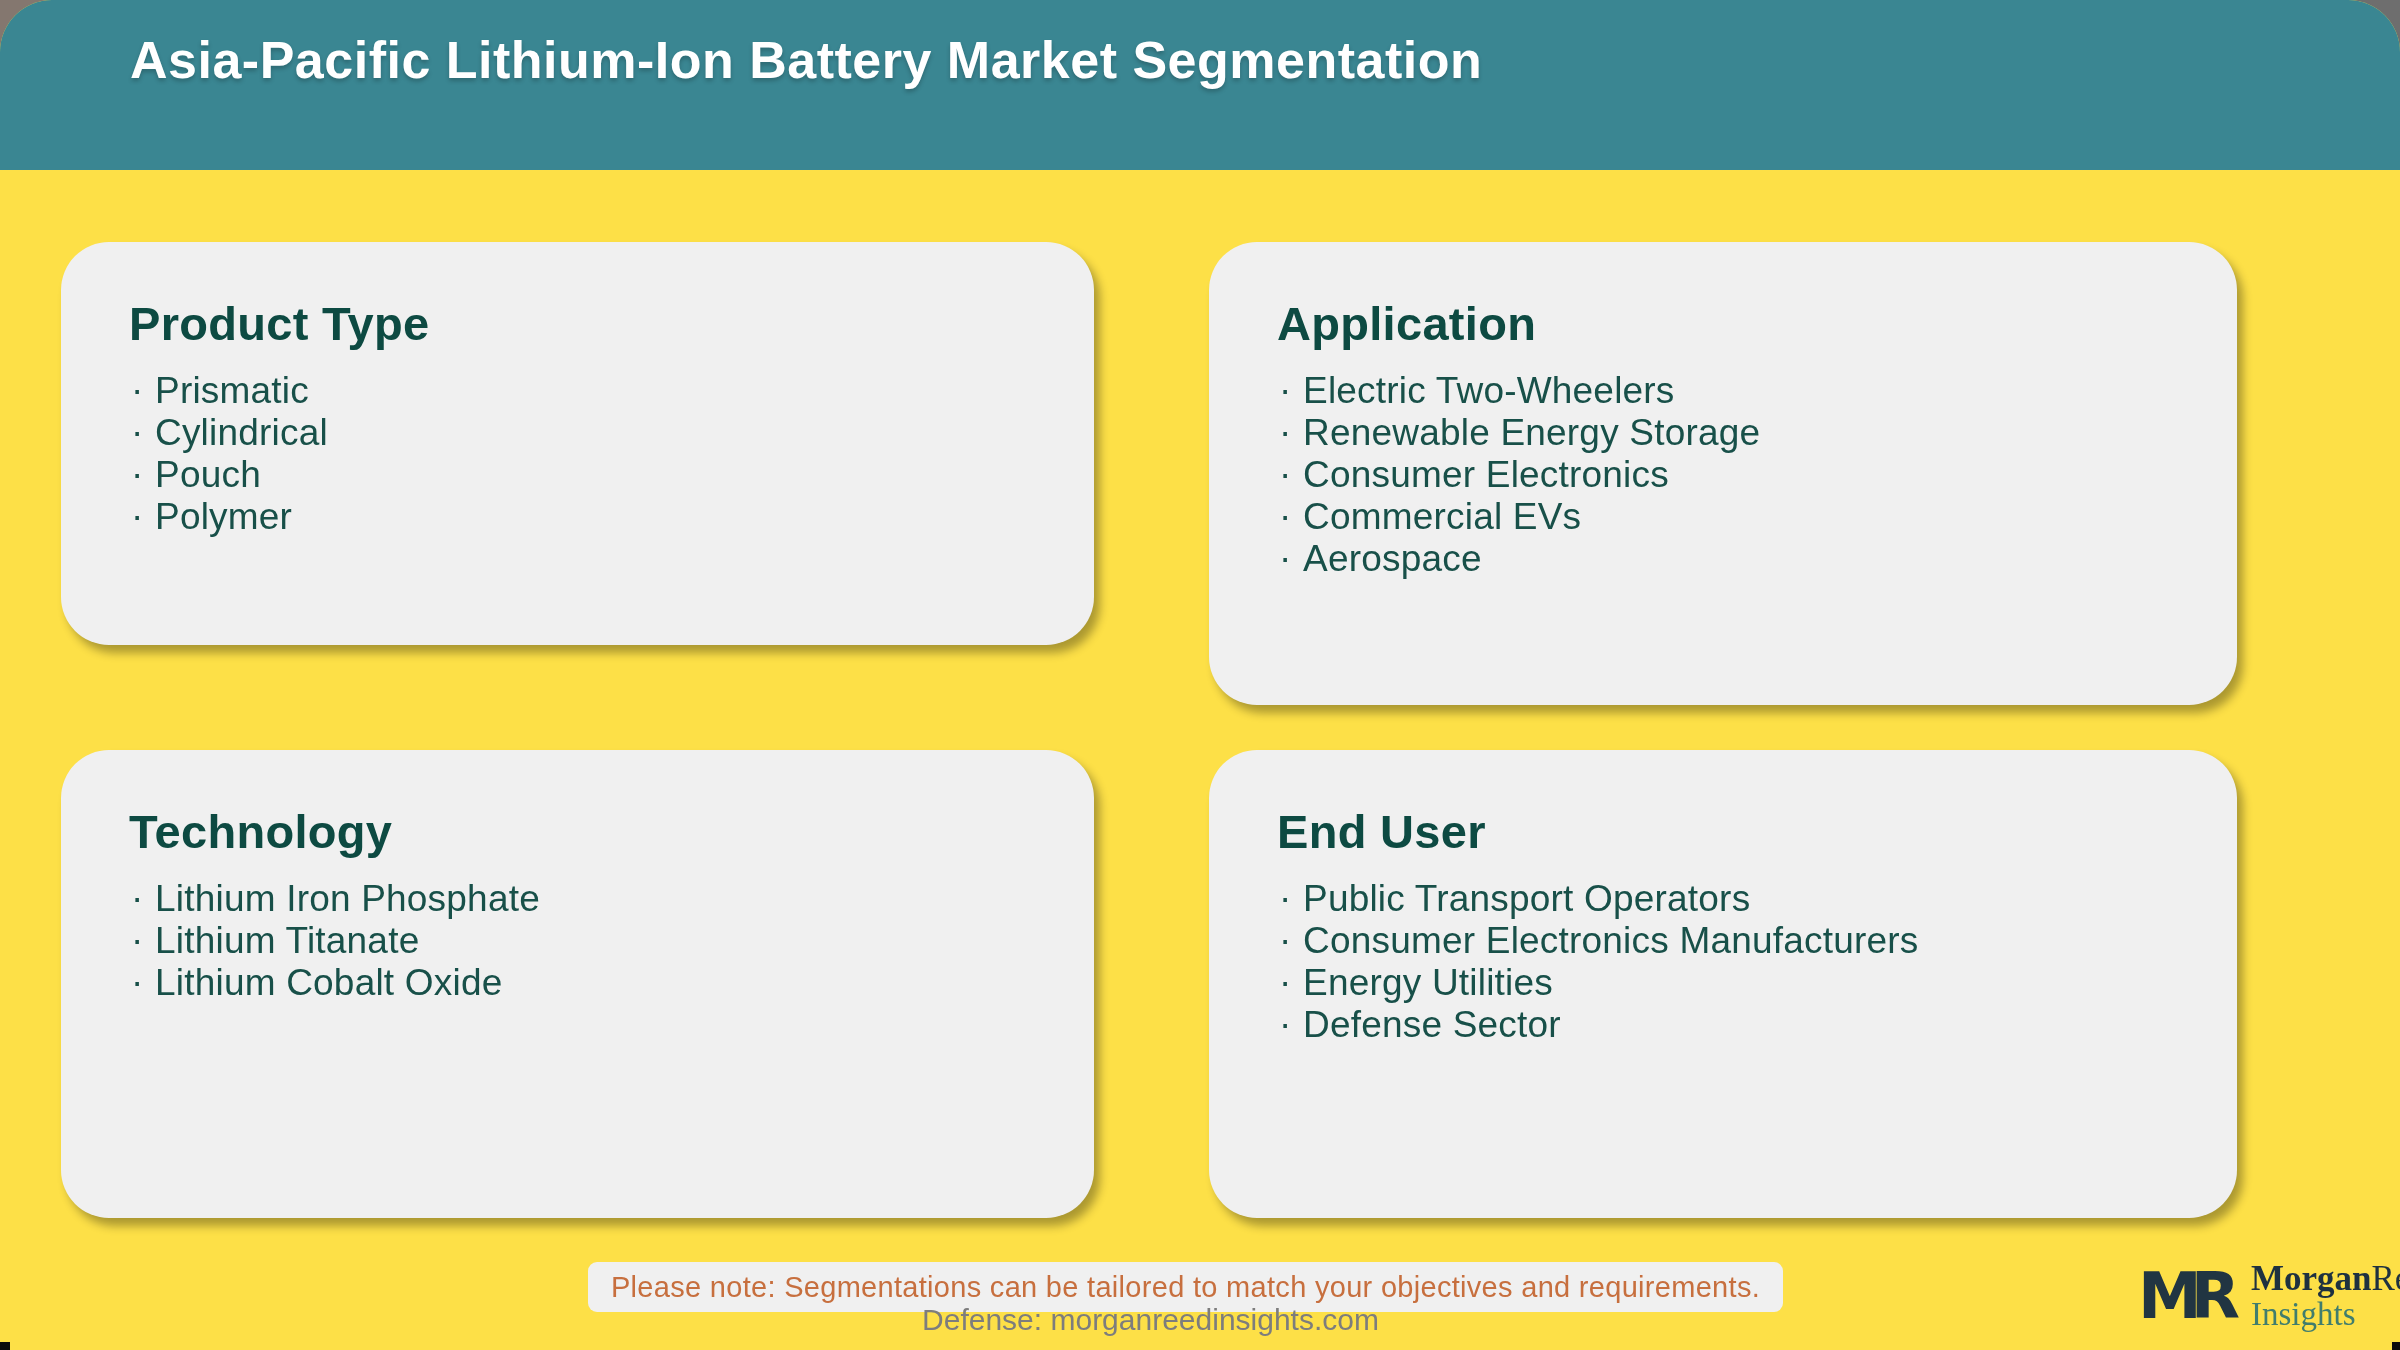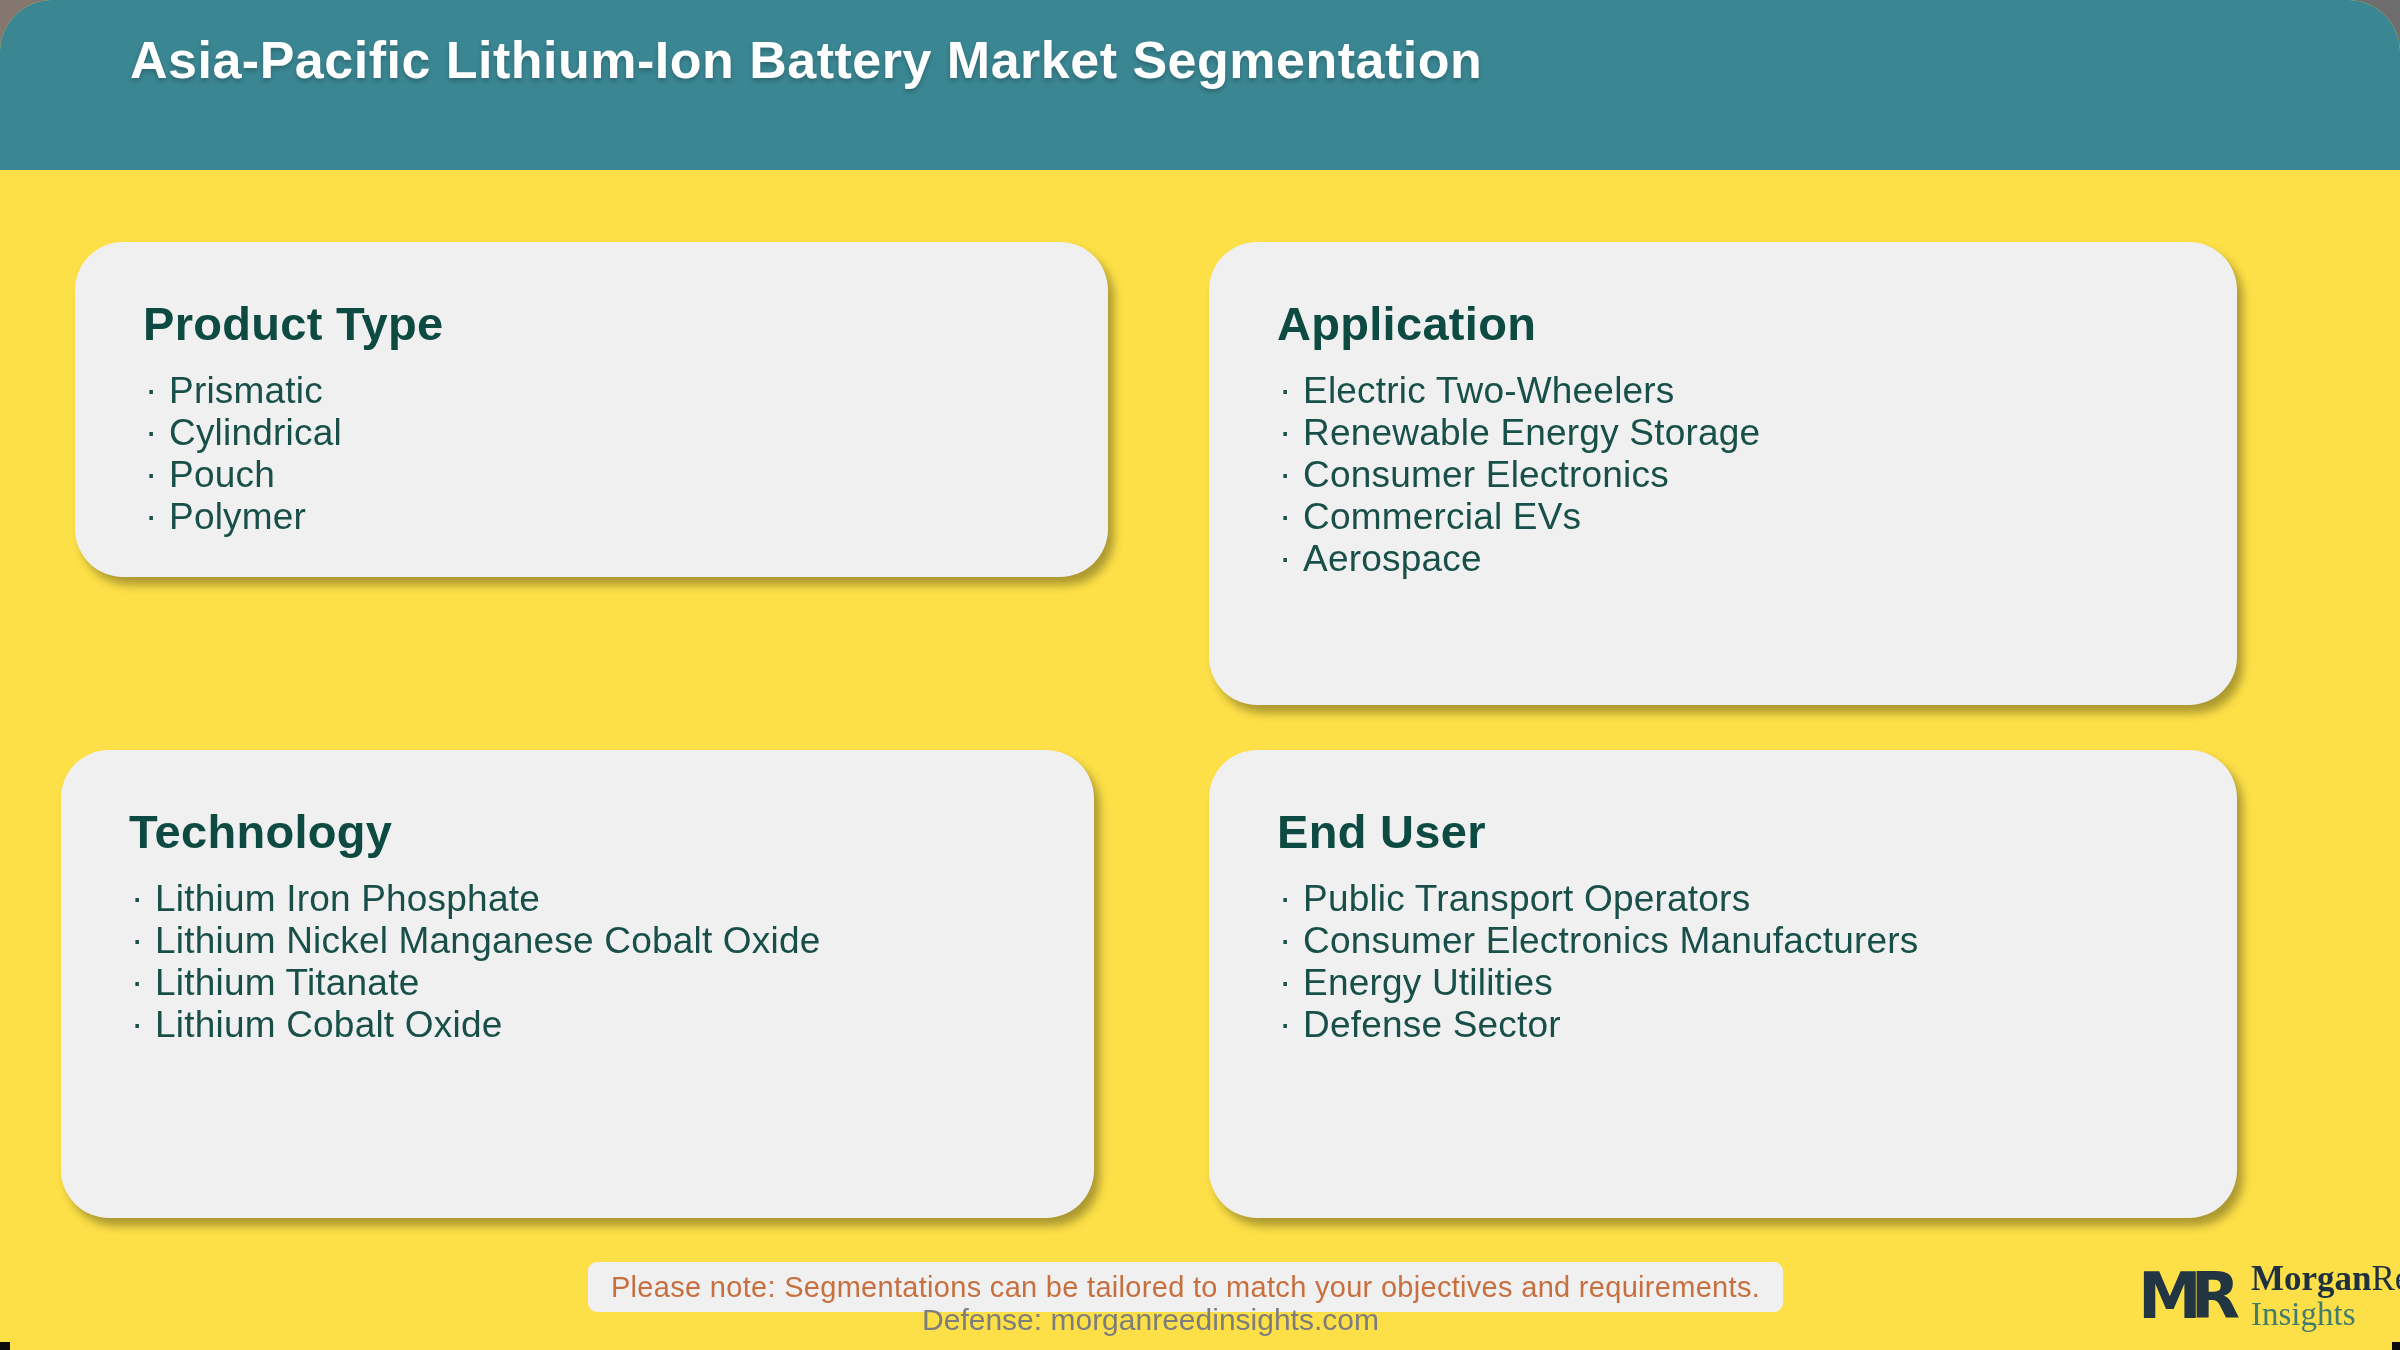--- a/index.html
+++ b/index.html
@@ -17,21 +17,21 @@
 
   .header{position:absolute;left:0;top:0;width:2400px;height:170px;
           background:#3a8692;border-radius:52px 52px 0 0;}
   .header h1{margin:0;padding:32px 0 0 130px;font-size:52px;line-height:56px;
              font-weight:700;color:#ffffff;letter-spacing:.5px;
              text-shadow:0 3px 4px rgba(0,0,0,.22);}
 
   .card{position:absolute;background:#f0f0f0;border-radius:48px;
         box-shadow:6px 8px 10px rgba(0,0,0,.32);
         padding:56px 40px 0 68px;box-sizing:border-box;}
-  .card-product    {left:75px;  top:242px; width:1033px; height:335px;}
+  .card-product    {left:61px;  top:242px; width:1033px; height:403px;}
   .card-application{left:1209px;top:242px; width:1028px; height:463px;}
   .card-technology {left:61px;  top:750px; width:1033px; height:468px;}
   .card-enduser    {left:1209px;top:750px; width:1028px; height:468px;}
 
   .card h2{margin:0 0 20px 0;font-size:47px;line-height:52px;font-weight:700;
            color:#0d4a42;letter-spacing:.3px;}
   .card ul{margin:0;padding:0;list-style:none;}
   .card li{position:relative;font-size:37px;line-height:42px;color:#185049;
            padding-left:26px;letter-spacing:.2px;}
   .card li::before{content:"\00B7";position:absolute;left:2px;top:-1px;
@@ -90,21 +90,20 @@
         <li>Consumer Electronics</li>
         <li>Commercial EVs</li>
         <li>Aerospace</li>
       </ul>
     </div>
 
     <div class="card card-technology">
       <h2>Technology</h2>
       <ul>
         <li>Lithium Iron Phosphate</li>
-        <li>Lithium Nickel Manganese Cobalt Oxide</li>
         <li>Lithium Titanate</li>
         <li>Lithium Cobalt Oxide</li>
       </ul>
     </div>
 
     <div class="card card-enduser">
       <h2>End User</h2>
       <ul>
         <li>Public Transport Operators</li>
         <li>Consumer Electronics Manufacturers</li>

